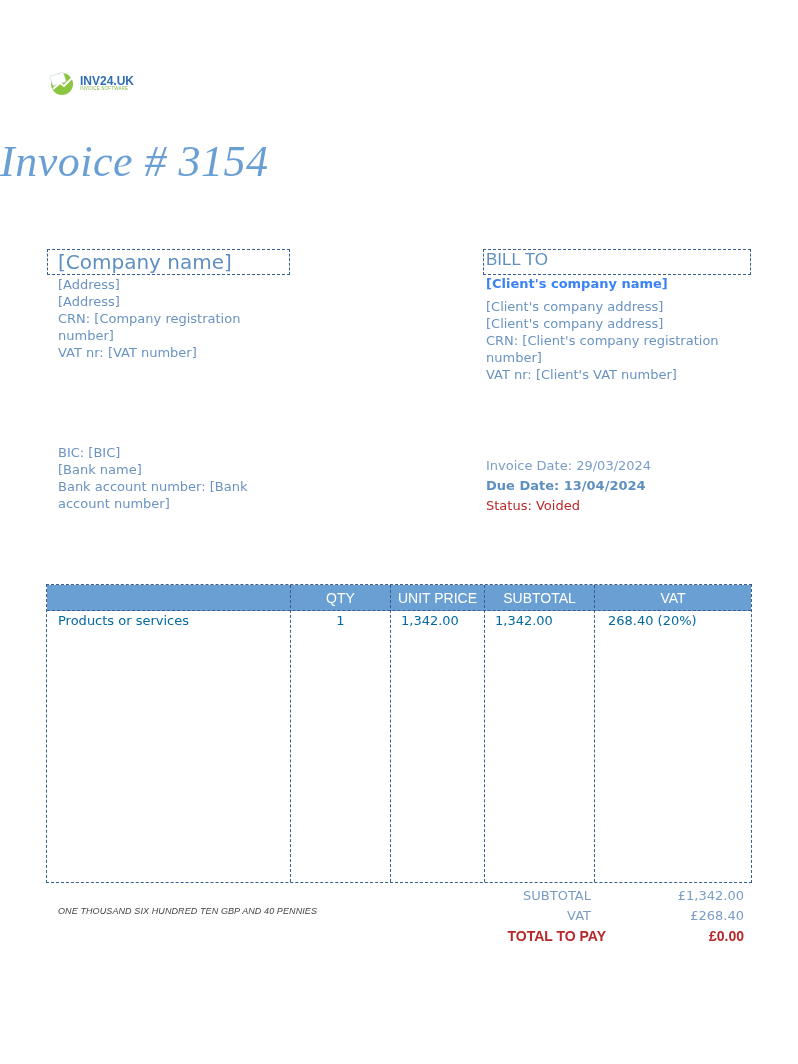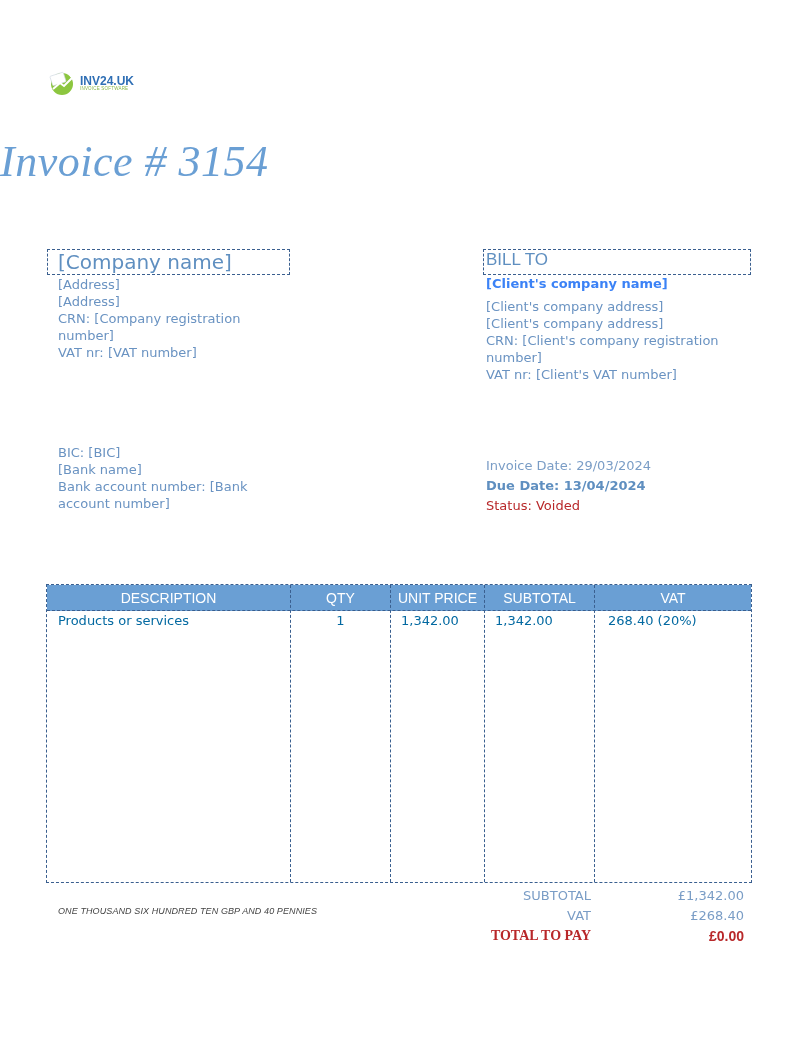--- a/index.html
+++ b/index.html
@@ -43,21 +43,21 @@
     .th { position: absolute; top: 0; height: 26px; line-height: 26px; text-align: center; color: #ffffff; font-size: 14px; font-family: "Liberation Sans", sans-serif; }
     .td { position: absolute; top: 27px; font-size: 13px; line-height: 18px; color: #0369a1; }
     
     .words { left: 58px; top: 906px; font-family: "Liberation Sans", sans-serif; font-style: italic; font-size: 9px; color: #444; letter-spacing: 0.1px; }
     .tot-label { width: 180px; text-align: right; font-size: 13px; line-height: 20px; }
     .tot-value { width: 140px; text-align: right; font-size: 13px; line-height: 20px; }
     .subtotal-label { left: 411px; top: 886px; color: #7a9dc6; }
     .subtotal-value { left: 604px; top: 886px; color: #7a9dc6; }
     .vat-label { left: 411px; top: 906px; color: #7a9dc6; }
     .vat-value { left: 604px; top: 906px; color: #7a9dc6; }
-    .total-label { left: 411px; top: 926px; color: #b8282a; font-weight: bold; font-family: Liberation Serif, serif; font-size: 14px; }
+    .total-label { left: 426px; top: 926px; color: #b8282a; font-weight: bold; font-family: Liberation Sans, sans-serif; font-size: 14px; }
     .total-value { left: 604px; top: 926px; color: #b8282a; font-weight: bold; font-family: "Liberation Sans", sans-serif; font-size: 14px; }
   </style>
 </head>
 <body>
 
 <div class="abs logo">
   <div class="logo-badge">
     <svg width="30" height="28" viewBox="0 0 30 28">
       <circle cx="14" cy="15" r="11" fill="#8cc63f"></circle>
       <rect x="3" y="5" width="14" height="10" rx="1" fill="#ffffff" stroke="#cfd8e0" stroke-width="0.6" transform="rotate(-18 10 10)"></rect>
@@ -100,21 +100,20 @@
 
 <div class="abs info bank-info">
   <div>BIC: [BIC]</div>
   <div>[Bank name]</div>
   <div>Bank account number: [Bank account number]</div>
 </div>
 
 <div class="abs table">
   <div class="thead"></div>
   <div class="col" style="left:0;width:243px;">
-    <div class="th" style="left:0;width:243px;">DESCRIPTION</div>
     <div class="td" style="left:11px;">Products or services</div>
   </div>
   <div class="col" style="left:243px;width:100px;">
     <div class="th" style="left:0;width:99px;">QTY</div>
     <div class="td" style="left:0;width:99px;text-align:center;">1</div>
   </div>
   <div class="col" style="left:343px;width:94px;">
     <div class="th" style="left:0;width:93px;">UNIT PRICE</div>
     <div class="td" style="left:10px;">1,342.00</div>
   </div>

